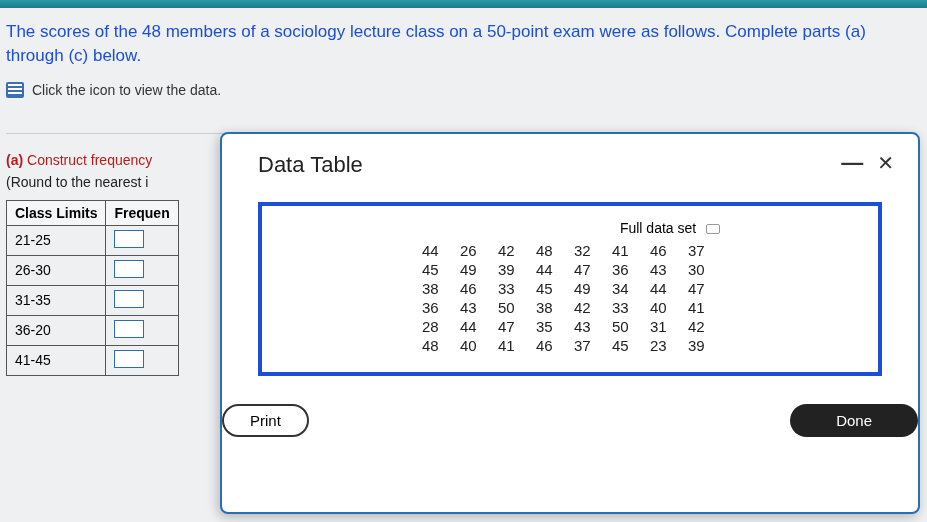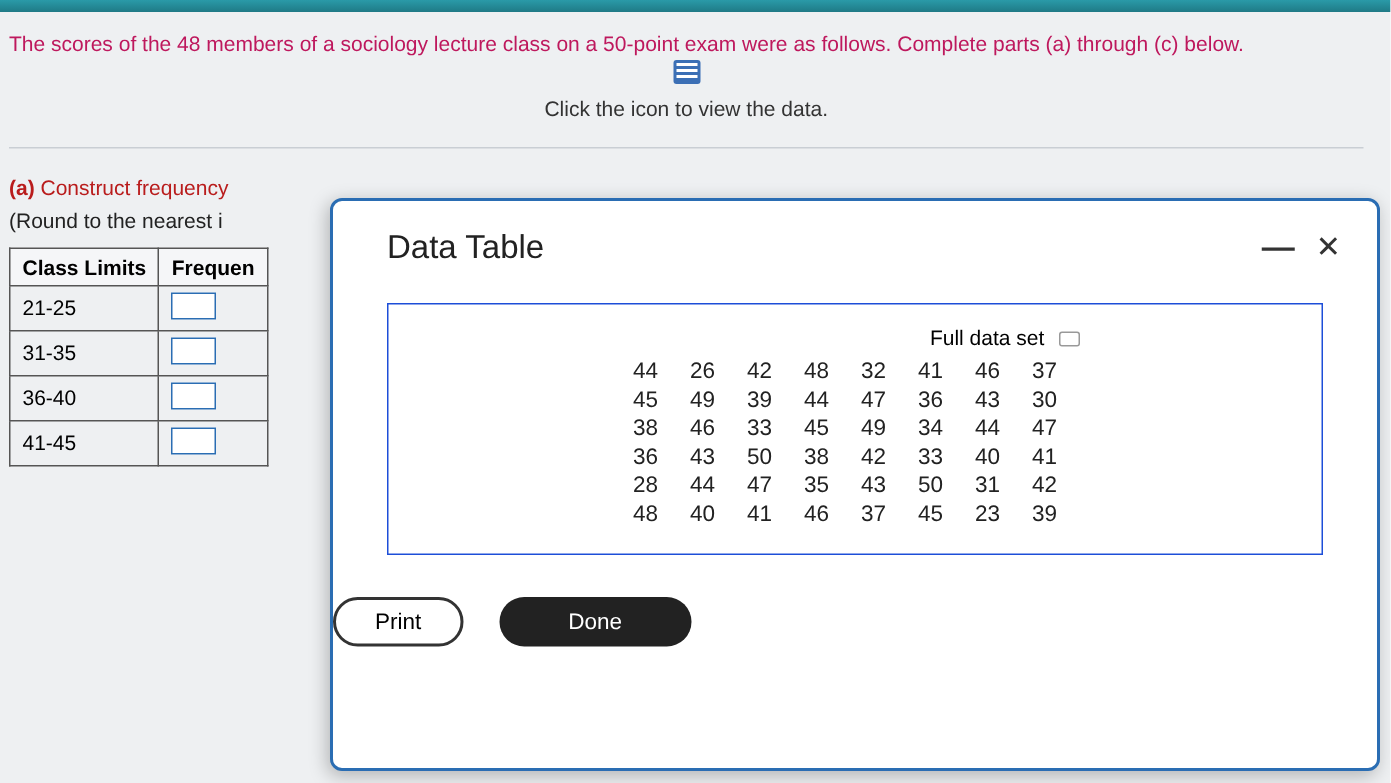--- a/index.html
+++ b/index.html
@@ -1,42 +1,42 @@
 <!DOCTYPE html>
 <html><head>
 <meta charset="utf-8">
 <style>
 * { box-sizing: border-box; margin: 0; padding: 0; }
 body { font-family: Arial, sans-serif; background: #eef0f2; width: 927px; height: 522px; overflow: hidden; position: relative; }
 .topbar { background: linear-gradient(#2a9aa8, #1f7a86); height: 8px; }
 .content { padding: 12px 18px 0 6px; }
-.prompt { font-size: 14px; color: #be185d; line-height: 1.4; }
-.viewdata { display: flex; align-items: center; gap: 8px; font-size: 14px; color: #333; margin-bottom: 18px; flex-direction: column; }
+.prompt { font-size: 17px; color: #1d4ed8; margin-bottom: 14px; line-height: 1.4; }
+.viewdata { display: flex; align-items: center; gap: 8px; font-size: 14px; color: #333; margin-bottom: 35px; }
 .viewdata-icon { display:inline-block; width:18px; height:16px; background:#3b6fb5; position:relative; border-radius:2px; }
 .viewdata-icon::before { content:""; position:absolute; inset:2px; background: repeating-linear-gradient(to bottom, #fff 0 2px, #3b6fb5 2px 4px); }
 .hr { border: none; border-top: 1px solid #c9ced4; margin-bottom: 18px; }
 .under { position: relative; }
 .parta { font-size: 14px; color: #b91c1c; margin-bottom: 6px; }
 .round { font-size: 14px; color: #222; margin-bottom: 10px; }
 .freqtable { border-collapse: collapse; font-size: 14px; }
 .freqtable th, .freqtable td { border: 1px solid #555; padding: 4px 8px; text-align: left; }
 .freqtable th { font-weight: bold; background: #f5f6f8; }
 .input-box { width: 30px; height: 18px; border: 1px solid #2a6db3; background: #fff; display: inline-block; }
 .dialog { position: absolute; top: 132px; left: 220px; width: 700px; height: 382px; background: #fff; border: 2px solid #2a6db3; border-radius: 8px; box-shadow: -2px 3px 12px rgba(0,0,0,.25); }
-.dialog-header { display:flex; justify-content:space-between; align-items:center; padding: 18px 24px 10px 36px; }
+.dialog-header { display:flex; justify-content:space-between; align-items:flex-start; padding: 18px 24px 10px 36px; }
 .dialog-title { font-size: 22px; font-weight: 400; color: #222; }
 .dialog-controls { display:flex; gap: 14px; align-items:center; }
 .minbtn { font-size: 22px; font-weight: bold; color: #333; background:none; border:none; cursor:pointer; line-height:1; }
 .closebtn { font-size: 20px; color: #333; background:none; border:none; cursor:pointer; line-height:1; }
-.databox { margin: 14px 36px 0 36px; border: 1px solid #1d4ed8; padding: 14px 40px 18px 40px; }
+.databox { margin: 14px 36px 0 36px; border: 4px solid #1d4ed8; padding: 14px 40px 18px 40px; }
 .fds-row { text-align: center; font-size: 14px; margin-bottom: 6px; padding-left: 200px; }
 .fds-icon { display:inline-block; width:14px; height:10px; border:1px solid #999; border-radius:2px; margin-left:6px; position:relative; top:1px; }
 .datagrid { font-family: Arial, sans-serif; font-size: 15px; color:#222; display:grid; grid-template-columns: repeat(8, 30px); gap: 2px 8px; justify-content:center; }
 .datagrid span { }
-.dialog-buttons { display:flex; justify-content:flex-start; gap: 24px; margin-top: 28px; }
+.dialog-buttons { display:flex; justify-content:space-between; gap: 24px; margin-top: 28px; }
 .printbtn { padding: 6px 26px; border: 2px solid #333; border-radius: 18px; background:#fff; font-size: 15px; cursor:pointer; }
 .donebtn { padding: 7px 46px; border: none; border-radius: 18px; background:#222; color:#fff; font-size: 15px; cursor:pointer; }
 </style>
 </head>
 <body>
 
 <div class="topbar"></div>
 <div class="content">
   <div class="prompt">The scores of the 48 members of a sociology lecture class on a 50-point exam were as follows. Complete parts (a) through (c) below.</div>
   <div class="viewdata">
@@ -53,25 +53,29 @@
       <tbody>
           <tr>
         <th>Class Limits</th>
         <th>Frequen</th>
       </tr>
       <tr>
             <td>21-25</td>
             <td><span class="input-box"></span></td>
           </tr>
       <tr>
+            <td>26-30</td>
+            <td><span class="input-box"></span></td>
+          </tr>
+      <tr>
             <td>31-35</td>
             <td><span class="input-box"></span></td>
           </tr>
       <tr>
-            <td>36-40</td>
+            <td>36-20</td>
             <td><span class="input-box"></span></td>
           </tr>
       <tr>
             <td>41-45</td>
             <td><span class="input-box"></span></td>
           </tr>
     </tbody>
       </table>
   </div>
 </div>

